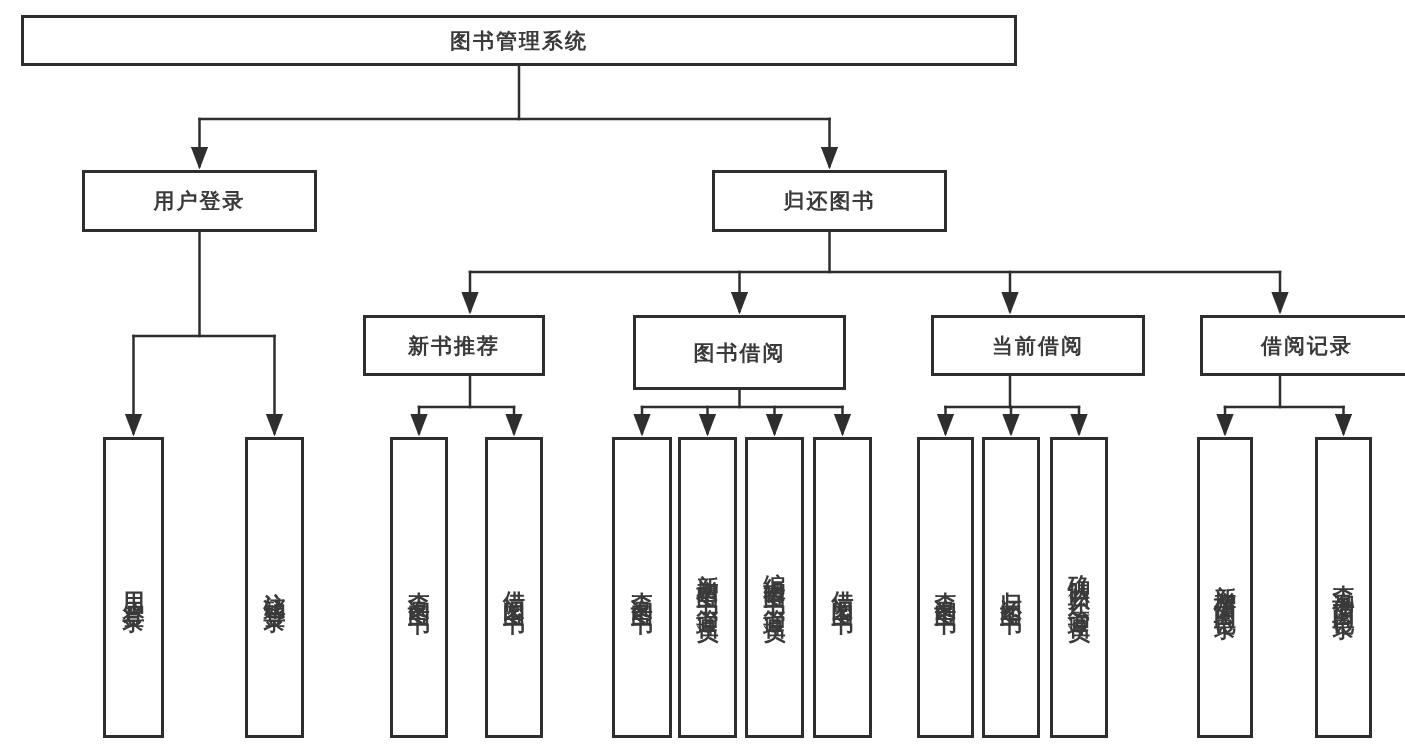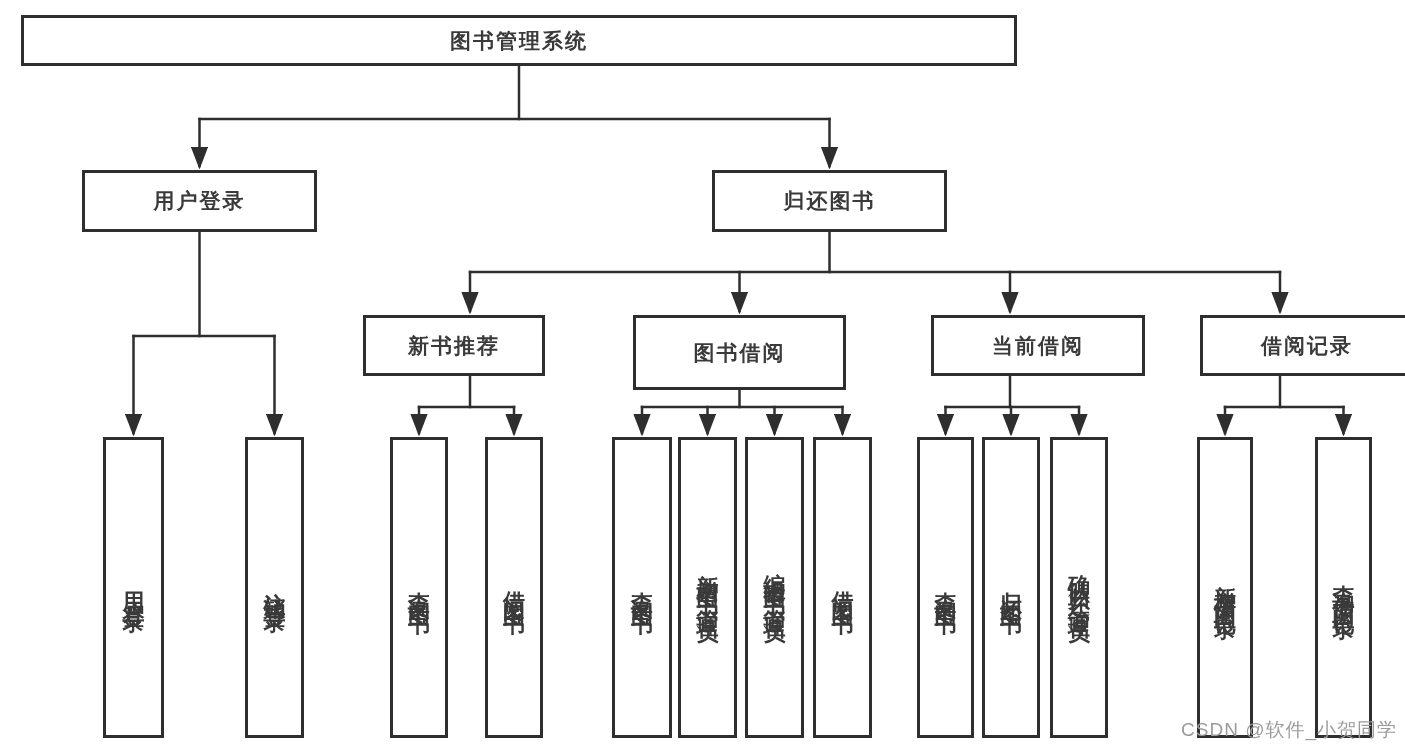--- a/index.html
+++ b/index.html
@@ -168,14 +168,13 @@
         <span class="label">确认归还（管理员）</span>
       </div>
       <div class="node vertical" style="left: 1197px; top: 437px; width: 56px; height: 301px;">
         <span class="label">新增借阅记录</span>
       </div>
       <div class="node vertical" style="left: 1315px; top: 437px; width: 57px; height: 301px;">
         <span class="label">查询借阅记录</span>
       </div>
     </div>
 
-  <div class="watermark">CSDN @软件_小贺同学</div>
 </div>
 
 </body></html>

